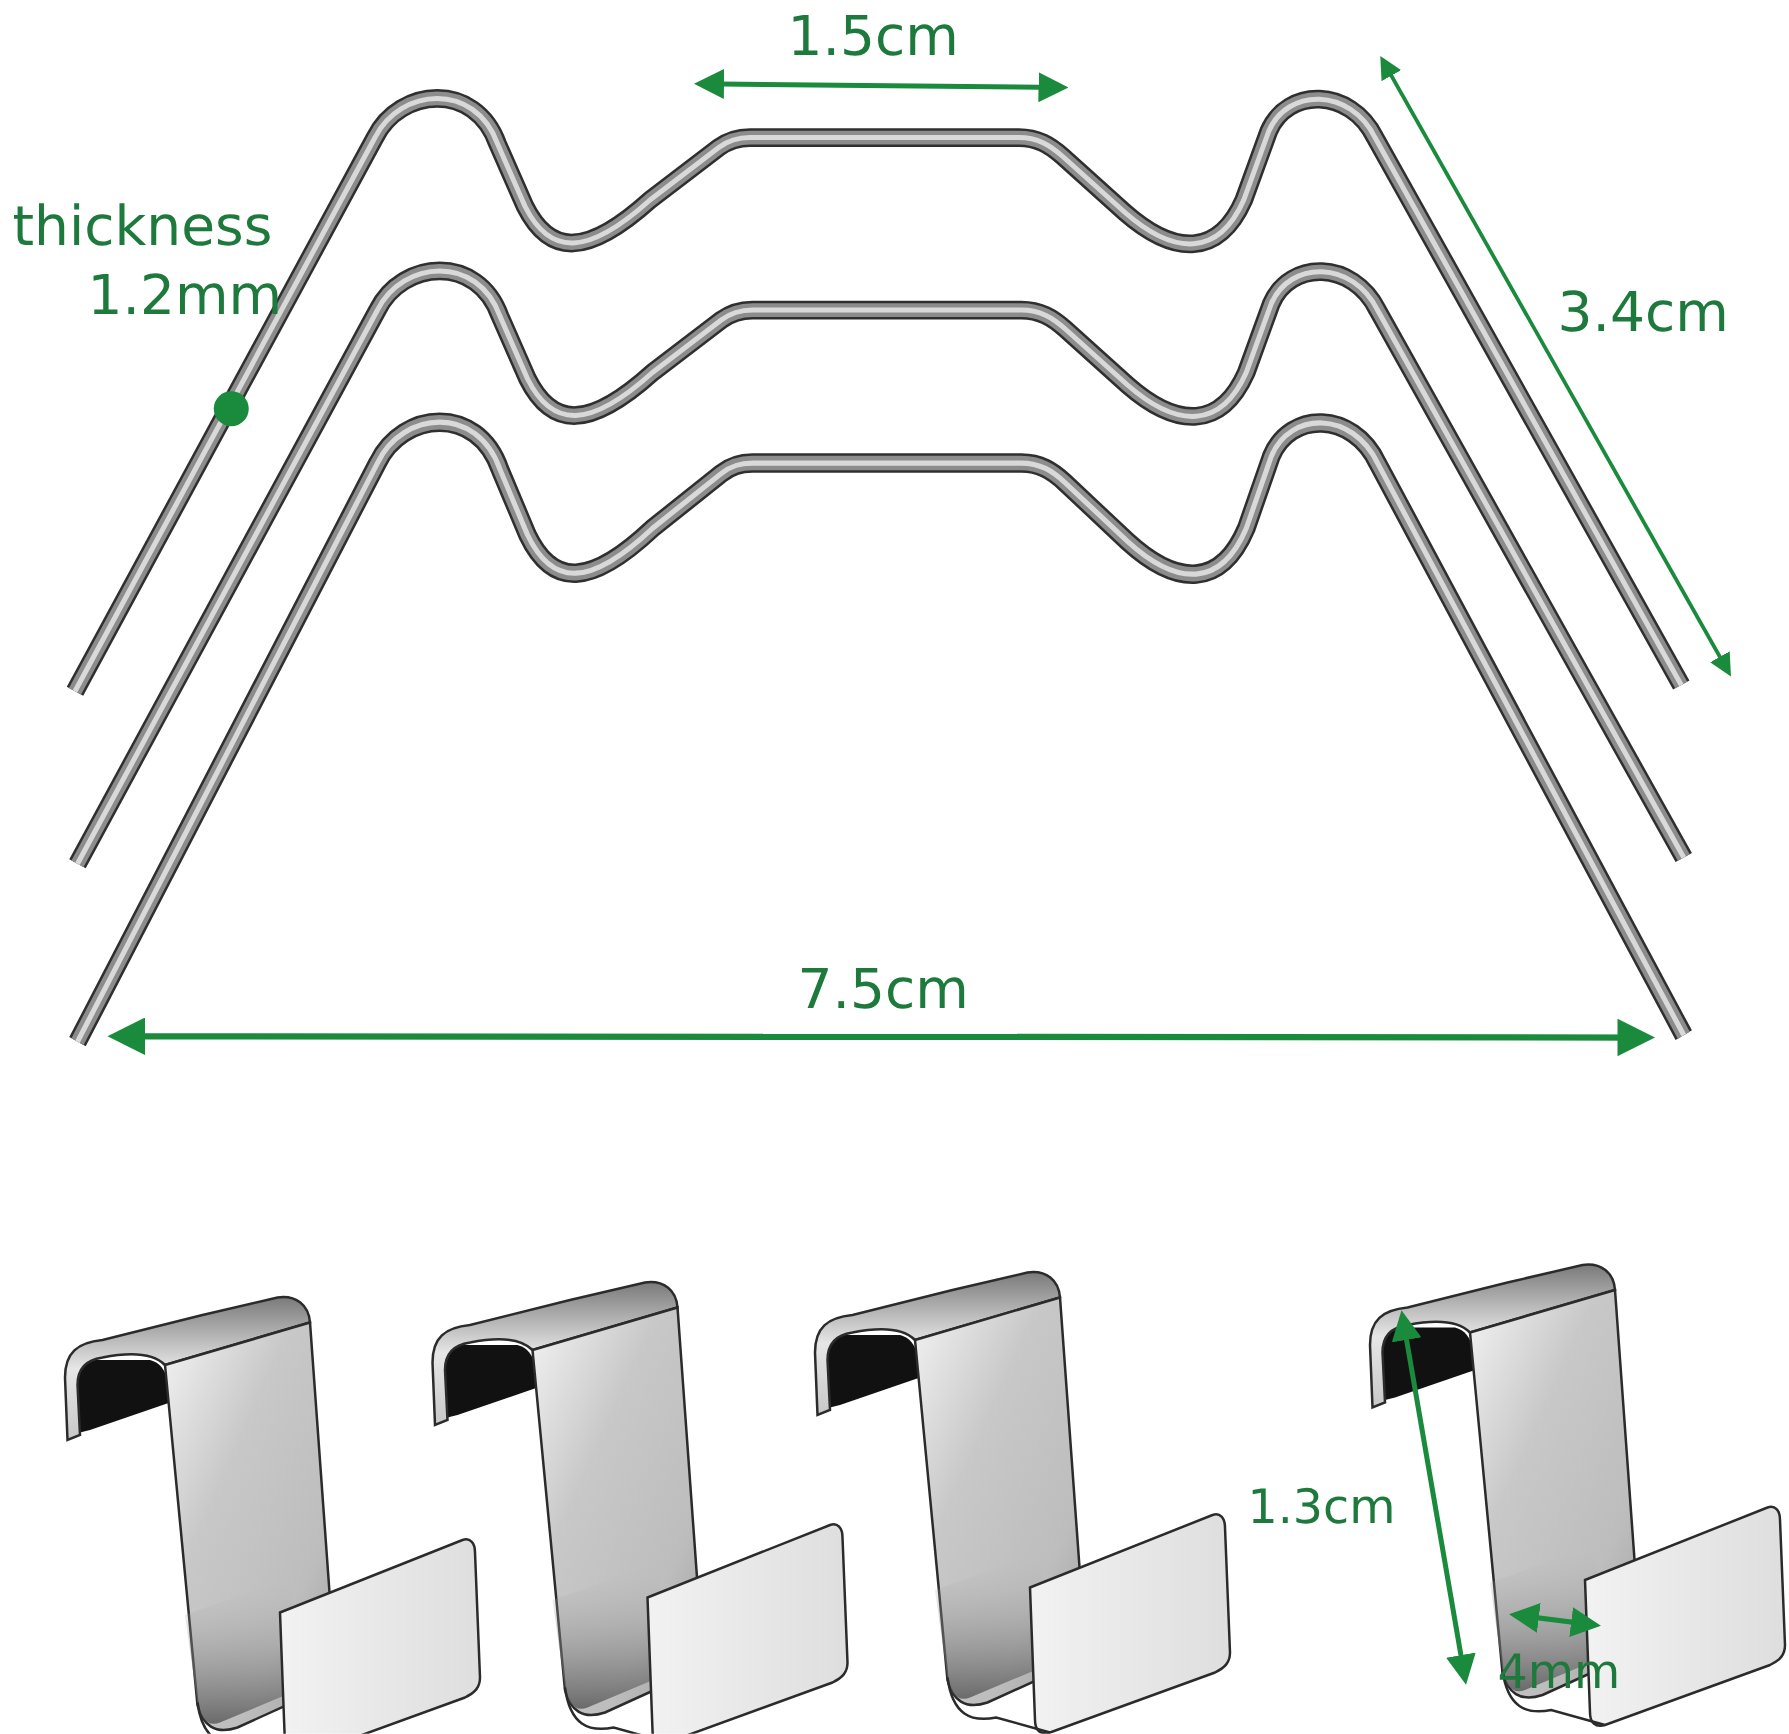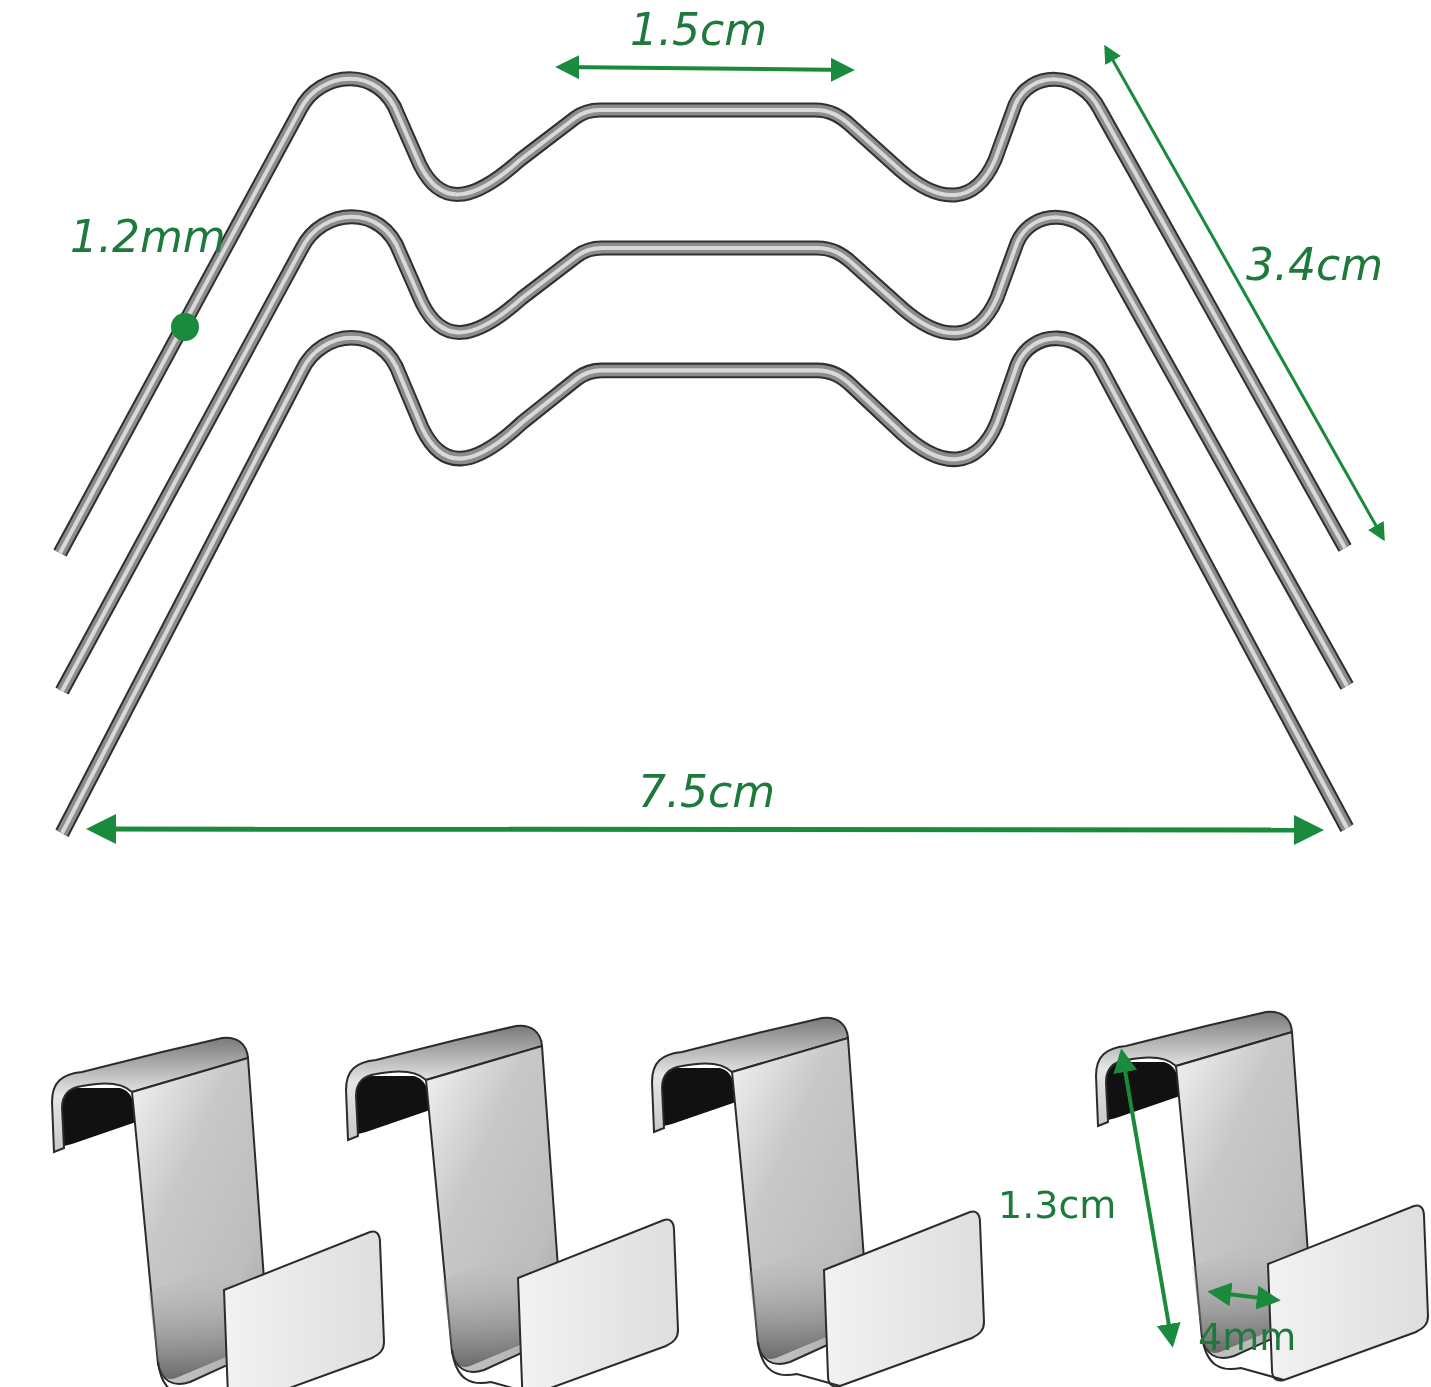--- a/index.html
+++ b/index.html
@@ -1,19 +1,19 @@
 <!DOCTYPE html>
 <html><head>
   <meta charset="utf-8">
   <style>
     html, body { margin: 0; padding: 0; background: #ffffff; }
     body { width: 1431px; height: 1387px; position: relative; overflow: hidden; font-family: "DejaVu Sans", sans-serif; }
     #stage { position: absolute; left: 0; top: 0; width: 1431px; height: 1387px; }
     .label { position: absolute; color: #1e7a3c; font-family: "DejaVu Sans", sans-serif; font-weight: normal; white-space: nowrap; line-height: 1; }
-    .lbl-lg { font-size: 44px; font-style: italic; }
+    .lbl-lg { font-size: 44px; }
     .lbl-md { font-size: 38px; }
   </style>
 </head>
 <body>
 
 <div id="stage">
   <svg width="1431" height="1387" viewBox="0 0 1431 1387" xmlns="http://www.w3.org/2000/svg">
     <defs>
       <marker id="arrowG" viewBox="0 0 10 10" refX="8" refY="5" markerWidth="6" markerHeight="6" orient="auto-start-reverse">
         <path d="M0,0 L10,5 L0,10 z" fill="#1a8a3c"></path>
@@ -92,18 +92,19 @@
         <use href="#sclip"></use>
       </g>
 
     <line x1="1122" y1="1053" x2="1172" y2="1343" stroke="#1a8a3c" stroke-width="4" marker-start="url(#arrowG)" marker-end="url(#arrowG)"></line>
 
     <line x1="1212" y1="1292" x2="1276" y2="1300" stroke="#1a8a3c" stroke-width="4" marker-start="url(#arrowG)" marker-end="url(#arrowG)"></line>
   </svg>
 
   
   <div class="label lbl-lg" style="left:630px; top:8px;">1.5cm</div>
+  <div class="label lbl-lg" style="left:10px; top:160px;">thickness</div>
   <div class="label lbl-lg" style="left:38px; top:215px;margin-left:32px;">1.2mm</div>
-  <div class="label lbl-lg" style="left:1246px; top:243px;">3.4cm</div>
+  <div class="label lbl-lg" style="left:1246px; top:229px;">3.4cm</div>
   <div class="label lbl-lg" style="left:638px; top:770px;">7.5cm</div>
   <div class="label lbl-md" style="left:998px; top:1186px;">1.3cm</div>
   <div class="label lbl-md" style="left:1198px; top:1318px;text-align:center;">4mm</div>
 </div>
 
 </body></html>

